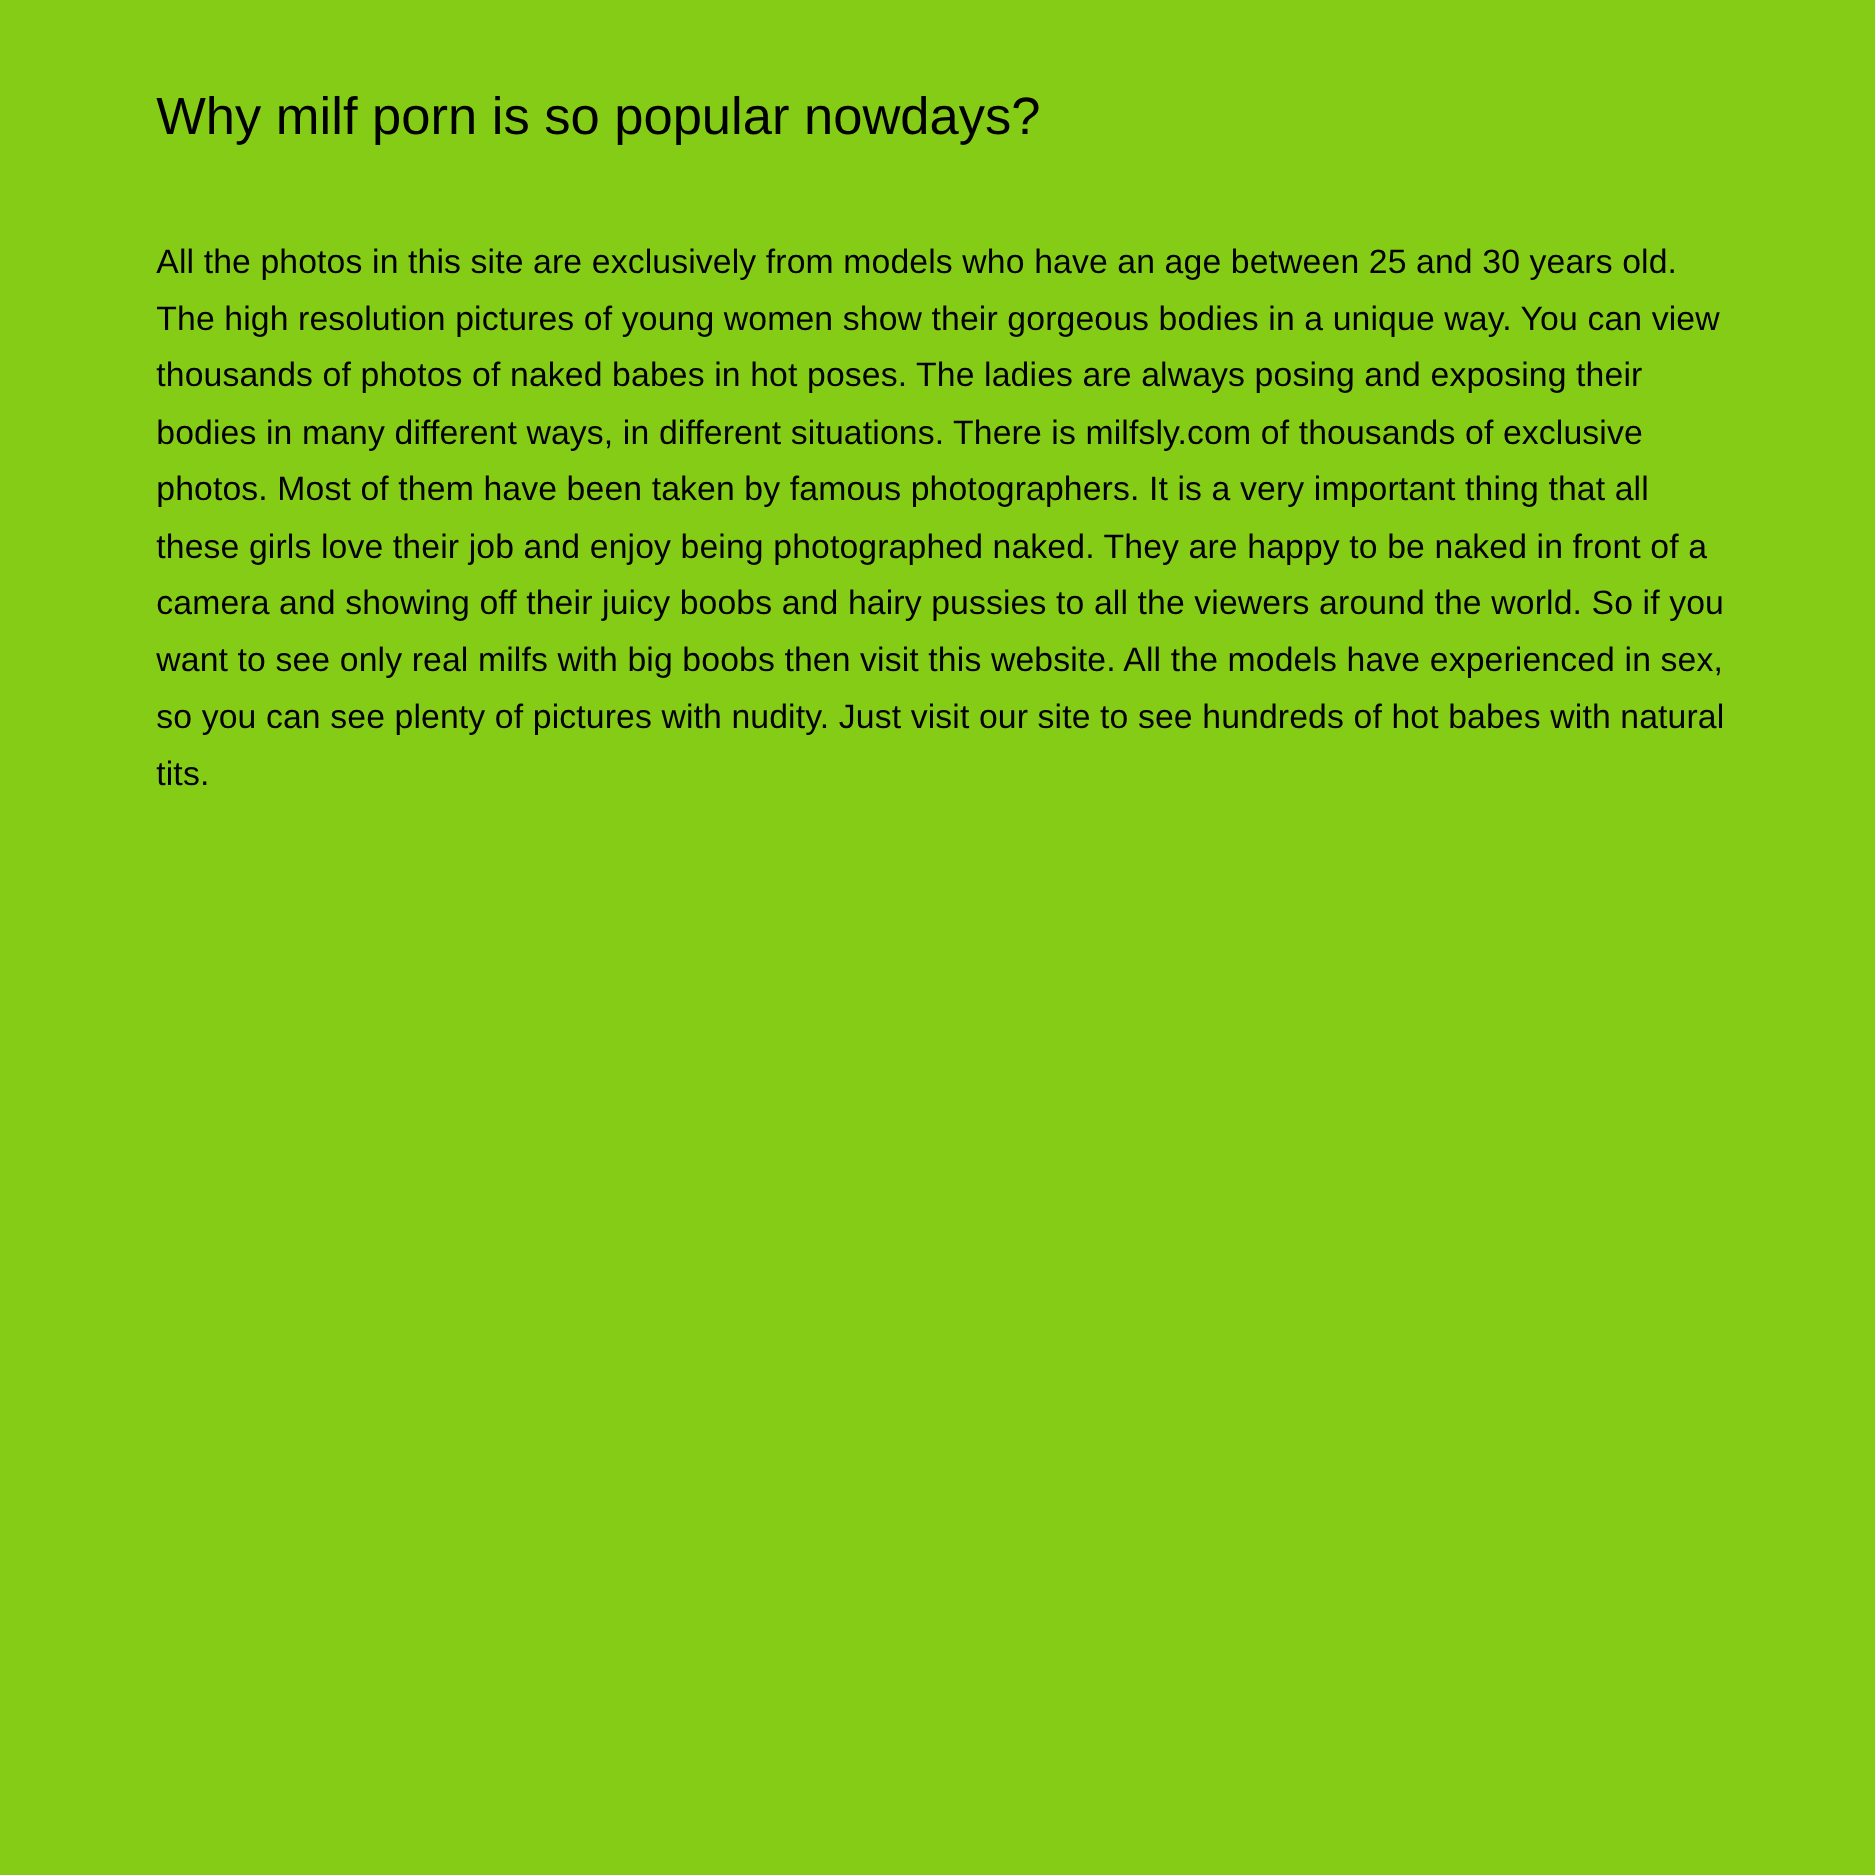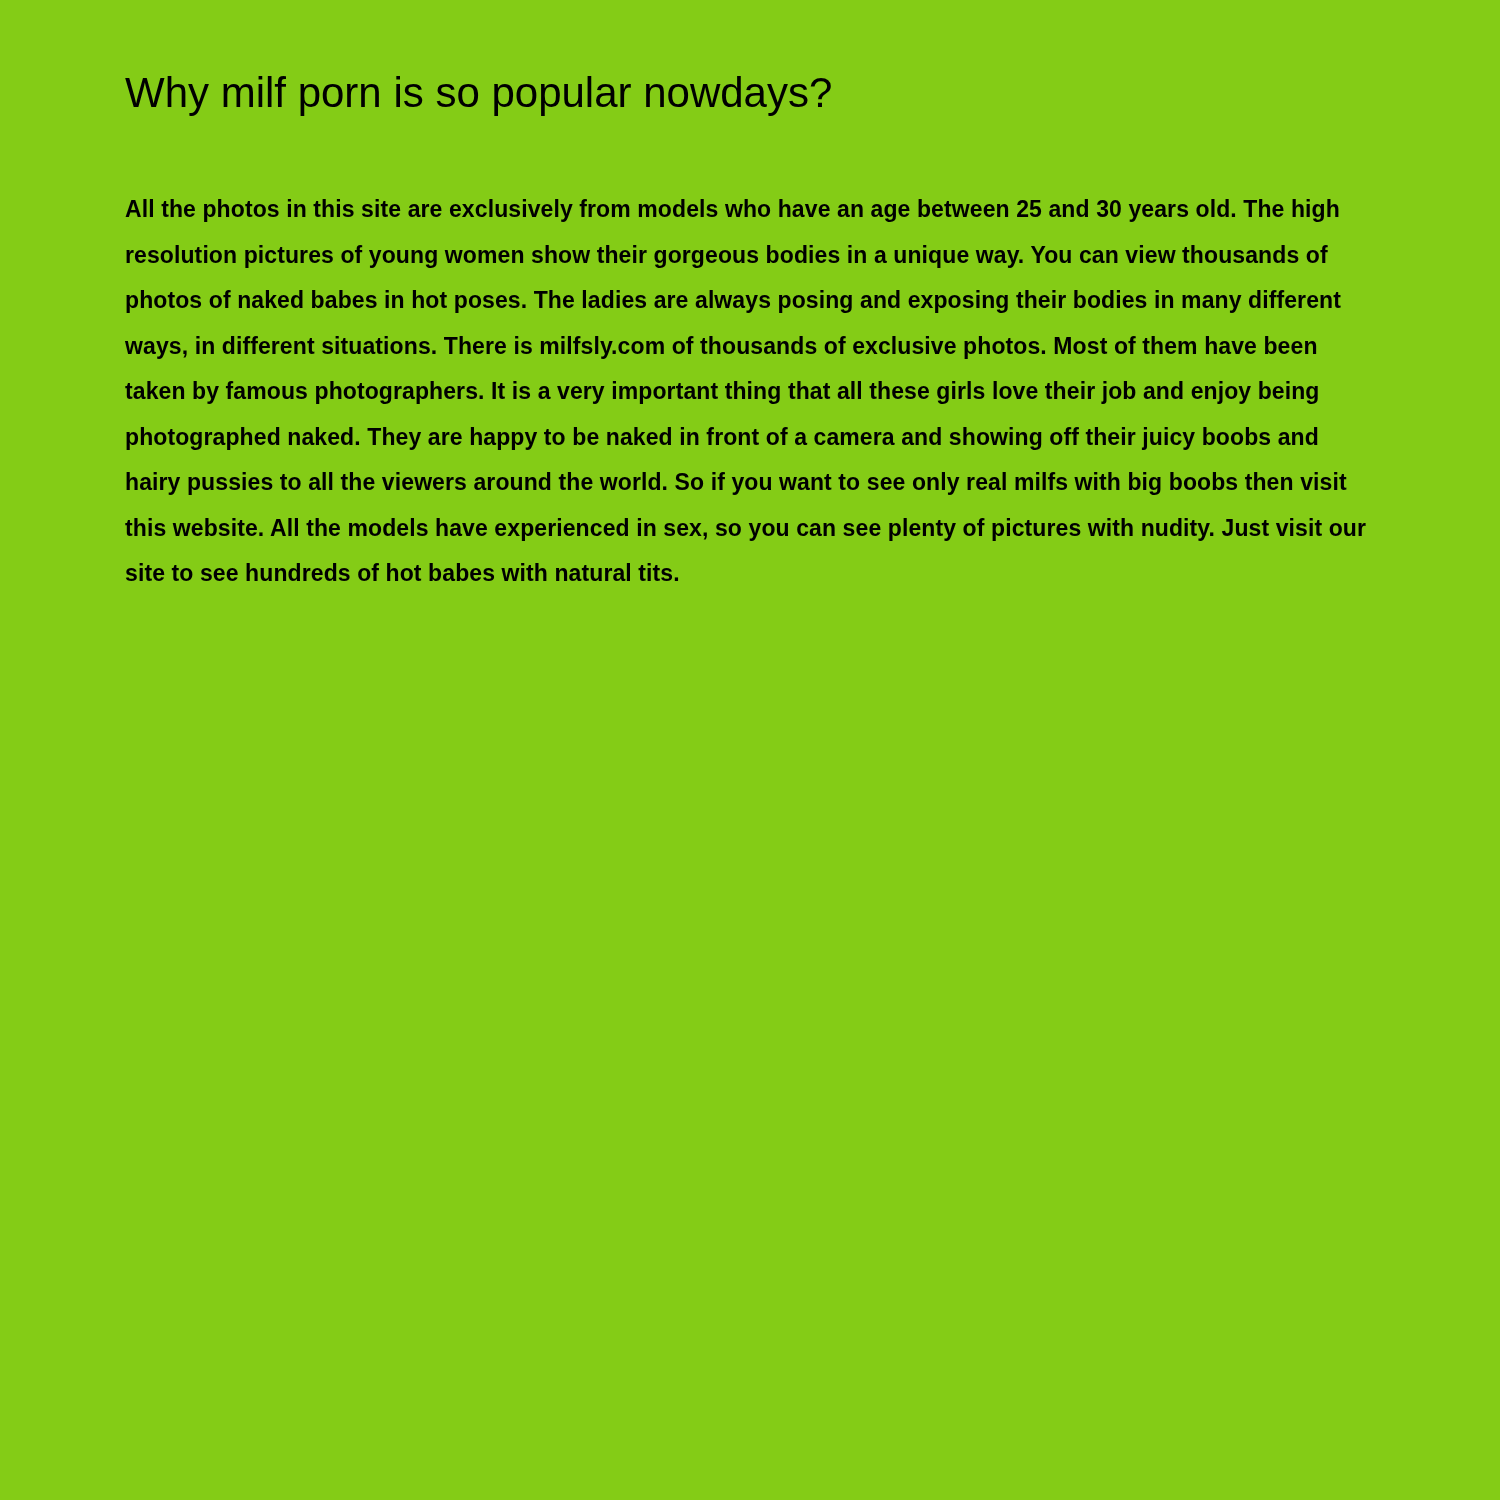--- a/index.html
+++ b/index.html
@@ -26,22 +26,22 @@
   h1.doc-title {
     margin: 0;
     font-size: 42px;
     font-weight: 400;
     line-height: 1.2;
     color: #000000;
     letter-spacing: 0;
   }
   p.doc-body {
     margin: 69px 0 0 0;
-    font-size: 23px;
-    font-weight: 700;
+    font-size: 27px;
+    font-weight: 400;
     line-height: 45.5px;
     color: #000000;
     letter-spacing: 0.1px;
   }
 </style>
 </head>
 <body>
 
 <div class="page">
   <div class="doc-content">

